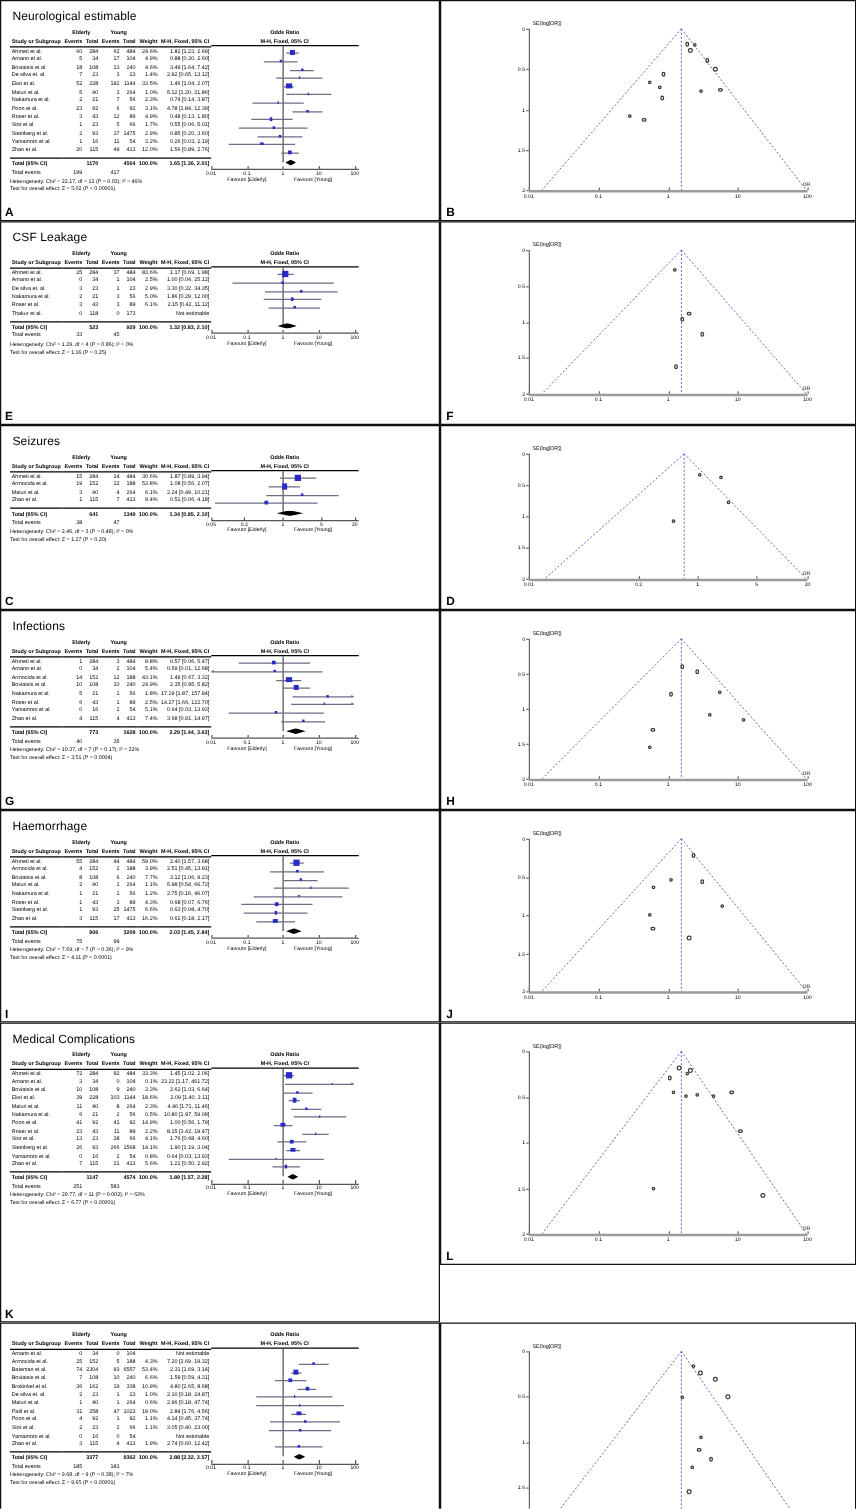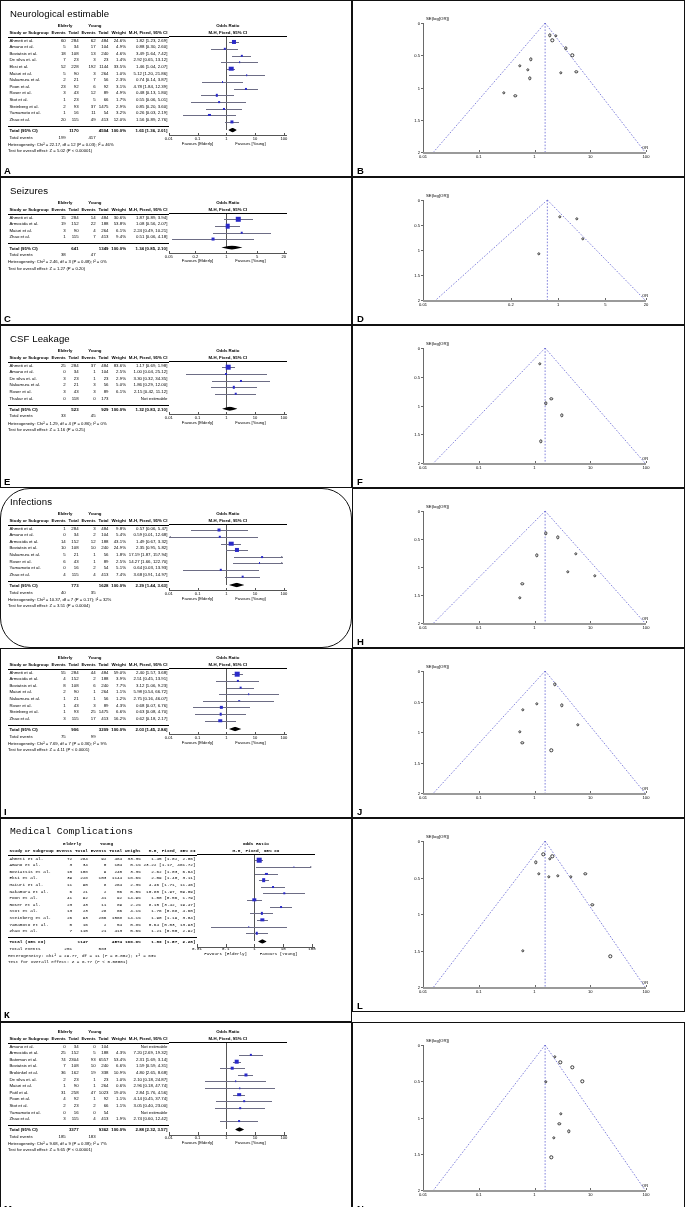--- a/index.html
+++ b/index.html
@@ -344,182 +344,20 @@
           <div class="fn-dot" style="left: 208.1px; top: 71.665px;"></div>
           <div class="fn-dot" style="left: 223.211px; top: 71.02px;"></div>
           <div class="fn-dot" style="left: 176.695px; top: 77.47px;"></div>
           <div class="fn-dot" style="left: 150.679px; top: 91.66px;"></div>
           <div class="fn-dot" style="left: 162.167px; top: 94.885px;"></div>
         </div>
         <div class="panel-letter right-l">B</div>
       </div>
     </div>
     <div class="row">
-      <div class="cell left" style="height: 148px;">
-        <div class="fp">
-          <div class="fp-title">Seizures</div>
-          <div class="fp-body">
-            <div class="tcol">
-              <table class="tbl">
-                <tbody>
-                  <tr class="grprow">
-                    <td></td>
-                    <td class="grp" colspan="2">Elderly</td>
-                    <td class="grp" colspan="2">Young</td>
-                    <td></td>
-                    <td></td>
-                  </tr>
-                  <tr class="hdr">
-                    <td class="study">Study or Subgroup</td>
-                    <td class="num">Events</td>
-                    <td class="num">Total</td>
-                    <td class="num">Events</td>
-                    <td class="num">Total</td>
-                    <td class="num">Weight</td>
-                    <td class="ci">M-H, Fixed, 95% CI</td>
-                  </tr>
-                  <tr class="datarow">
-                    <td class="study">Ahmeti et al.</td>
-                    <td class="num">15</td>
-                    <td class="num">284</td>
-                    <td class="num">14</td>
-                    <td class="num">484</td>
-                    <td class="num">30.6%</td>
-                    <td class="ci">1.87 [0.89, 3.94]</td>
-                  </tr>
-                  <tr class="datarow">
-                    <td class="study">Armocida et al.</td>
-                    <td class="num">19</td>
-                    <td class="num">152</td>
-                    <td class="num">22</td>
-                    <td class="num">188</td>
-                    <td class="num">53.8%</td>
-                    <td class="ci">1.08 [0.56, 2.07]</td>
-                  </tr>
-                  <tr class="datarow">
-                    <td class="study">Maiuri et al.</td>
-                    <td class="num">3</td>
-                    <td class="num">90</td>
-                    <td class="num">4</td>
-                    <td class="num">264</td>
-                    <td class="num">6.1%</td>
-                    <td class="ci">2.24 [0.49, 10.21]</td>
-                  </tr>
-                  <tr class="datarow">
-                    <td class="study">Zhao et al.</td>
-                    <td class="num">1</td>
-                    <td class="num">115</td>
-                    <td class="num">7</td>
-                    <td class="num">413</td>
-                    <td class="num">9.4%</td>
-                    <td class="ci">0.51 [0.06, 4.18]</td>
-                  </tr>
-                  <tr class="spacer">
-                    <td colspan="7"></td>
-                  </tr>
-                  <tr class="totrow">
-                    <td class="study">Total (95% CI)</td>
-                    <td class="num"></td>
-                    <td class="num">641</td>
-                    <td class="num"></td>
-                    <td class="num">1349</td>
-                    <td class="num">100.0%</td>
-                    <td class="ci">1.34 [0.85, 2.10]</td>
-                  </tr>
-                  <tr class="evrow">
-                    <td class="study">Total events</td>
-                    <td class="num">38</td>
-                    <td class="num"></td>
-                    <td class="num">47</td>
-                    <td class="num"></td>
-                    <td class="num"></td>
-                    <td class="ci"></td>
-                  </tr>
-                </tbody>
-              </table>
-              <div class="stats">
-                <div>Heterogeneity: Chi² = 2.46, df = 3 (P = 0.48); I² = 0%</div>
-                <div>Test for overall effect: Z = 1.27 (P = 0.20)</div>
-              </div>
-            </div>
-            <div class="plotcol" style="width: 115px; flex: 0 0 115px;">
-              <div class="plot-head">
-                <div>Odds Ratio</div>
-                <div>M-H, Fixed, 95% CI</div>
-              </div>
-              <div class="plot-area" style="height: 41.08px; position: relative;">
-                <div class="vline" style="left: 57.5px; top: 0px; height: 33.08px;"></div>
-                <div class="ciline" style="left: 55.2633px; width: 28.5552px; top: 4.91px;"></div>
-                <div class="marker" style="width: 4.42967px; height: 4.42967px; left: 69.5142px; top: 4.91px; background: rgb(42, 42, 200);"></div>
-                <div class="ciline" style="left: 46.371px; width: 25.0936px; top: 11.53px;"></div>
-                <div class="marker" style="width: 4.6px; height: 4.6px; left: 58.9772px; top: 11.53px; background: rgb(42, 42, 200);"></div>
-                <div class="ciline" style="left: 43.808px; width: 58.2867px; top: 18.15px;"></div>
-                <div class="marker" style="width: 2.53129px; height: 2.53129px; left: 72.9795px; top: 18.15px; background: rgb(42, 42, 200);"></div>
-                <div class="ciline" style="left: 3.49947px; width: 81.4539px; top: 24.77px;"></div>
-                <div class="marker" style="width: 2.90088px; height: 2.90088px; left: 44.5758px; top: 24.77px; background: rgb(42, 42, 200);"></div>
-                <div class="diamond" style="width: 21.3601px; height: 4.6px; left: 63.1175px; top: 33.08px;"></div>
-                <div class="axis" style="top: 38.48px;"></div>
-                <div class="tick" style="left: 0px; top: 36.08px;"></div>
-                <div class="ticklab" style="left: 0px; top: 39.08px;">0.05</div>
-                <div class="tick" style="left: 26.6085px; top: 36.08px;"></div>
-                <div class="ticklab" style="left: 26.6085px; top: 39.08px;">0.2</div>
-                <div class="tick" style="left: 57.5px; top: 36.08px;"></div>
-                <div class="ticklab" style="left: 57.5px; top: 39.08px;">1</div>
-                <div class="tick" style="left: 88.3915px; top: 36.08px;"></div>
-                <div class="ticklab" style="left: 88.3915px; top: 39.08px;">5</div>
-                <div class="tick" style="left: 115px; top: 36.08px;"></div>
-                <div class="ticklab" style="left: 115px; top: 39.08px;">20</div>
-                <div class="axlab" style="left: 28.75px; top: 43.88px;">Favours [Elderly]</div>
-                <div class="axlab" style="left: 81.65px; top: 43.88px;">Favours [Young]</div>
-              </div>
-            </div>
-          </div>
-        </div>
-        <div class="panel-letter">C</div>
-      </div>
-      <div class="cell right" style="height: 148px;">
-        <div class="funnel">
-          <div class="fn-ylab" style="left: 73px; top: 15px;">SE(log[OR])</div>
-          <div class="fn-axis" style="left: 70px; top: 22px; width: 0.7px; height: 100px; background: rgb(106, 106, 106);"></div>
-          <div class="fn-tick" style="left: 67.6px; top: 22px; width: 2.6px; height: 0.7px;"></div>
-          <div class="fn-ytlab" style="left: 57px; top: 22px; width: 10px;">0</div>
-          <div class="fn-tick" style="left: 67.6px; top: 47px; width: 2.6px; height: 0.7px;"></div>
-          <div class="fn-ytlab" style="left: 57px; top: 47px; width: 10px;">0.5</div>
-          <div class="fn-tick" style="left: 67.6px; top: 72px; width: 2.6px; height: 0.7px;"></div>
-          <div class="fn-ytlab" style="left: 57px; top: 72px; width: 10px;">1</div>
-          <div class="fn-tick" style="left: 67.6px; top: 97px; width: 2.6px; height: 0.7px;"></div>
-          <div class="fn-ytlab" style="left: 57px; top: 97px; width: 10px;">1.5</div>
-          <div class="fn-tick" style="left: 67.6px; top: 122px; width: 2.6px; height: 0.7px;"></div>
-          <div class="fn-ytlab" style="left: 57px; top: 122px; width: 10px;">2</div>
-          <div class="fn-axis" style="left: 70px; top: 122px; width: 223px; height: 1.6px; background: rgb(154, 154, 154);"></div>
-          <div class="fn-tick" style="left: 70px; top: 119.8px; width: 0.7px; height: 2.4px;"></div>
-          <div class="fn-tlab" style="left: 70px; top: 124.4px;">0.01</div>
-          <div class="fn-tick" style="left: 157.891px; top: 119.8px; width: 0.7px; height: 2.4px;"></div>
-          <div class="fn-tlab" style="left: 157.891px; top: 124.4px;">0.2</div>
-          <div class="fn-tick" style="left: 205.109px; top: 119.8px; width: 0.7px; height: 2.4px;"></div>
-          <div class="fn-tlab" style="left: 205.109px; top: 124.4px;">1</div>
-          <div class="fn-tick" style="left: 252.328px; top: 119.8px; width: 0.7px; height: 2.4px;"></div>
-          <div class="fn-tlab" style="left: 252.328px; top: 124.4px;">5</div>
-          <div class="fn-tick" style="left: 293px; top: 119.8px; width: 0.7px; height: 2.4px;"></div>
-          <div class="fn-tlab" style="left: 293px; top: 124.4px;">20</div>
-          <div class="fn-or" style="left: 289px; top: 115px;">OR</div>
-          <svg class="fn-svg" width="333" height="148">
-            <line x1="194.3577955207092" y1="22" x2="82.8577955207092" y2="122" stroke="#5a5ad0" stroke-width="0.75" stroke-dasharray="1.6 1.6"></line>
-            <line x1="194.3577955207092" y1="22" x2="292" y2="122" stroke="#5a5ad0" stroke-width="0.75" stroke-dasharray="1.6 1.6"></line>
-            <line x1="194.3577955207092" y1="22" x2="194.3577955207092" y2="122" stroke="#5a5ad0" stroke-width="0.75" stroke-dasharray="1.6 1.6"></line>
-          </svg>
-          <div class="fn-dot" style="left: 206.541px; top: 38.5px;"></div>
-          <div class="fn-dot" style="left: 223.94px; top: 41px;"></div>
-          <div class="fn-dot" style="left: 229.546px; top: 61px;"></div>
-          <div class="fn-dot" style="left: 185.924px; top: 75.5px;"></div>
-        </div>
-        <div class="panel-letter right-l">D</div>
-      </div>
-    </div>
-    <div class="row">
       <div class="cell left" style="height: 163px;">
         <div class="fp">
           <div class="fp-title">CSF Leakage</div>
           <div class="fp-body">
             <div class="tcol">
               <table class="tbl">
                 <tbody>
                   <tr class="grprow">
                     <td></td>
                     <td class="grp" colspan="2">Elderly</td>
@@ -689,21 +527,183 @@
           <div class="fn-dot" style="left: 186.903px; top: 37.525px;"></div>
           <div class="fn-dot" style="left: 198.282px; top: 72.6px;"></div>
           <div class="fn-dot" style="left: 192.88px; top: 77.2px;"></div>
           <div class="fn-dot" style="left: 208.893px; top: 89.275px;"></div>
           <div class="fn-dot" style="left: 187.852px; top: 115.15px;"></div>
         </div>
         <div class="panel-letter right-l">F</div>
       </div>
     </div>
     <div class="row">
-      <div class="cell left" style="height: 160px; border-radius: 30px;">
+      <div class="cell left" style="height: 148px;">
+        <div class="fp">
+          <div class="fp-title">Seizures</div>
+          <div class="fp-body">
+            <div class="tcol">
+              <table class="tbl">
+                <tbody>
+                  <tr class="grprow">
+                    <td></td>
+                    <td class="grp" colspan="2">Elderly</td>
+                    <td class="grp" colspan="2">Young</td>
+                    <td></td>
+                    <td></td>
+                  </tr>
+                  <tr class="hdr">
+                    <td class="study">Study or Subgroup</td>
+                    <td class="num">Events</td>
+                    <td class="num">Total</td>
+                    <td class="num">Events</td>
+                    <td class="num">Total</td>
+                    <td class="num">Weight</td>
+                    <td class="ci">M-H, Fixed, 95% CI</td>
+                  </tr>
+                  <tr class="datarow">
+                    <td class="study">Ahmeti et al.</td>
+                    <td class="num">15</td>
+                    <td class="num">284</td>
+                    <td class="num">14</td>
+                    <td class="num">484</td>
+                    <td class="num">30.6%</td>
+                    <td class="ci">1.87 [0.89, 3.94]</td>
+                  </tr>
+                  <tr class="datarow">
+                    <td class="study">Armocida et al.</td>
+                    <td class="num">19</td>
+                    <td class="num">152</td>
+                    <td class="num">22</td>
+                    <td class="num">188</td>
+                    <td class="num">53.8%</td>
+                    <td class="ci">1.08 [0.56, 2.07]</td>
+                  </tr>
+                  <tr class="datarow">
+                    <td class="study">Maiuri et al.</td>
+                    <td class="num">3</td>
+                    <td class="num">90</td>
+                    <td class="num">4</td>
+                    <td class="num">264</td>
+                    <td class="num">6.1%</td>
+                    <td class="ci">2.24 [0.49, 10.21]</td>
+                  </tr>
+                  <tr class="datarow">
+                    <td class="study">Zhao et al.</td>
+                    <td class="num">1</td>
+                    <td class="num">115</td>
+                    <td class="num">7</td>
+                    <td class="num">413</td>
+                    <td class="num">9.4%</td>
+                    <td class="ci">0.51 [0.06, 4.18]</td>
+                  </tr>
+                  <tr class="spacer">
+                    <td colspan="7"></td>
+                  </tr>
+                  <tr class="totrow">
+                    <td class="study">Total (95% CI)</td>
+                    <td class="num"></td>
+                    <td class="num">641</td>
+                    <td class="num"></td>
+                    <td class="num">1349</td>
+                    <td class="num">100.0%</td>
+                    <td class="ci">1.34 [0.85, 2.10]</td>
+                  </tr>
+                  <tr class="evrow">
+                    <td class="study">Total events</td>
+                    <td class="num">38</td>
+                    <td class="num"></td>
+                    <td class="num">47</td>
+                    <td class="num"></td>
+                    <td class="num"></td>
+                    <td class="ci"></td>
+                  </tr>
+                </tbody>
+              </table>
+              <div class="stats">
+                <div>Heterogeneity: Chi² = 2.46, df = 3 (P = 0.48); I² = 0%</div>
+                <div>Test for overall effect: Z = 1.27 (P = 0.20)</div>
+              </div>
+            </div>
+            <div class="plotcol" style="width: 115px; flex: 0 0 115px;">
+              <div class="plot-head">
+                <div>Odds Ratio</div>
+                <div>M-H, Fixed, 95% CI</div>
+              </div>
+              <div class="plot-area" style="height: 41.08px; position: relative;">
+                <div class="vline" style="left: 57.5px; top: 0px; height: 33.08px;"></div>
+                <div class="ciline" style="left: 55.2633px; width: 28.5552px; top: 4.91px;"></div>
+                <div class="marker" style="width: 4.42967px; height: 4.42967px; left: 69.5142px; top: 4.91px; background: rgb(42, 42, 200);"></div>
+                <div class="ciline" style="left: 46.371px; width: 25.0936px; top: 11.53px;"></div>
+                <div class="marker" style="width: 4.6px; height: 4.6px; left: 58.9772px; top: 11.53px; background: rgb(42, 42, 200);"></div>
+                <div class="ciline" style="left: 43.808px; width: 58.2867px; top: 18.15px;"></div>
+                <div class="marker" style="width: 2.53129px; height: 2.53129px; left: 72.9795px; top: 18.15px; background: rgb(42, 42, 200);"></div>
+                <div class="ciline" style="left: 3.49947px; width: 81.4539px; top: 24.77px;"></div>
+                <div class="marker" style="width: 2.90088px; height: 2.90088px; left: 44.5758px; top: 24.77px; background: rgb(42, 42, 200);"></div>
+                <div class="diamond" style="width: 21.3601px; height: 4.6px; left: 63.1175px; top: 33.08px;"></div>
+                <div class="axis" style="top: 38.48px;"></div>
+                <div class="tick" style="left: 0px; top: 36.08px;"></div>
+                <div class="ticklab" style="left: 0px; top: 39.08px;">0.05</div>
+                <div class="tick" style="left: 26.6085px; top: 36.08px;"></div>
+                <div class="ticklab" style="left: 26.6085px; top: 39.08px;">0.2</div>
+                <div class="tick" style="left: 57.5px; top: 36.08px;"></div>
+                <div class="ticklab" style="left: 57.5px; top: 39.08px;">1</div>
+                <div class="tick" style="left: 88.3915px; top: 36.08px;"></div>
+                <div class="ticklab" style="left: 88.3915px; top: 39.08px;">5</div>
+                <div class="tick" style="left: 115px; top: 36.08px;"></div>
+                <div class="ticklab" style="left: 115px; top: 39.08px;">20</div>
+                <div class="axlab" style="left: 28.75px; top: 43.88px;">Favours [Elderly]</div>
+                <div class="axlab" style="left: 81.65px; top: 43.88px;">Favours [Young]</div>
+              </div>
+            </div>
+          </div>
+        </div>
+        <div class="panel-letter">C</div>
+      </div>
+      <div class="cell right" style="height: 148px;">
+        <div class="funnel">
+          <div class="fn-ylab" style="left: 73px; top: 15px;">SE(log[OR])</div>
+          <div class="fn-axis" style="left: 70px; top: 22px; width: 0.7px; height: 100px; background: rgb(106, 106, 106);"></div>
+          <div class="fn-tick" style="left: 67.6px; top: 22px; width: 2.6px; height: 0.7px;"></div>
+          <div class="fn-ytlab" style="left: 57px; top: 22px; width: 10px;">0</div>
+          <div class="fn-tick" style="left: 67.6px; top: 47px; width: 2.6px; height: 0.7px;"></div>
+          <div class="fn-ytlab" style="left: 57px; top: 47px; width: 10px;">0.5</div>
+          <div class="fn-tick" style="left: 67.6px; top: 72px; width: 2.6px; height: 0.7px;"></div>
+          <div class="fn-ytlab" style="left: 57px; top: 72px; width: 10px;">1</div>
+          <div class="fn-tick" style="left: 67.6px; top: 97px; width: 2.6px; height: 0.7px;"></div>
+          <div class="fn-ytlab" style="left: 57px; top: 97px; width: 10px;">1.5</div>
+          <div class="fn-tick" style="left: 67.6px; top: 122px; width: 2.6px; height: 0.7px;"></div>
+          <div class="fn-ytlab" style="left: 57px; top: 122px; width: 10px;">2</div>
+          <div class="fn-axis" style="left: 70px; top: 122px; width: 223px; height: 1.6px; background: rgb(154, 154, 154);"></div>
+          <div class="fn-tick" style="left: 70px; top: 119.8px; width: 0.7px; height: 2.4px;"></div>
+          <div class="fn-tlab" style="left: 70px; top: 124.4px;">0.01</div>
+          <div class="fn-tick" style="left: 157.891px; top: 119.8px; width: 0.7px; height: 2.4px;"></div>
+          <div class="fn-tlab" style="left: 157.891px; top: 124.4px;">0.2</div>
+          <div class="fn-tick" style="left: 205.109px; top: 119.8px; width: 0.7px; height: 2.4px;"></div>
+          <div class="fn-tlab" style="left: 205.109px; top: 124.4px;">1</div>
+          <div class="fn-tick" style="left: 252.328px; top: 119.8px; width: 0.7px; height: 2.4px;"></div>
+          <div class="fn-tlab" style="left: 252.328px; top: 124.4px;">5</div>
+          <div class="fn-tick" style="left: 293px; top: 119.8px; width: 0.7px; height: 2.4px;"></div>
+          <div class="fn-tlab" style="left: 293px; top: 124.4px;">20</div>
+          <div class="fn-or" style="left: 289px; top: 115px;">OR</div>
+          <svg class="fn-svg" width="333" height="148">
+            <line x1="194.3577955207092" y1="22" x2="82.8577955207092" y2="122" stroke="#5a5ad0" stroke-width="0.75" stroke-dasharray="1.6 1.6"></line>
+            <line x1="194.3577955207092" y1="22" x2="292" y2="122" stroke="#5a5ad0" stroke-width="0.75" stroke-dasharray="1.6 1.6"></line>
+            <line x1="194.3577955207092" y1="22" x2="194.3577955207092" y2="122" stroke="#5a5ad0" stroke-width="0.75" stroke-dasharray="1.6 1.6"></line>
+          </svg>
+          <div class="fn-dot" style="left: 206.541px; top: 38.5px;"></div>
+          <div class="fn-dot" style="left: 223.94px; top: 41px;"></div>
+          <div class="fn-dot" style="left: 229.546px; top: 61px;"></div>
+          <div class="fn-dot" style="left: 185.924px; top: 75.5px;"></div>
+        </div>
+        <div class="panel-letter right-l">D</div>
+      </div>
+    </div>
+    <div class="row">
+      <div class="cell left" style="height: 160px;">
         <div class="fp">
           <div class="fp-title">Infections</div>
           <div class="fp-body">
             <div class="tcol">
               <table class="tbl">
                 <tbody>
                   <tr class="grprow">
                     <td></td>
                     <td class="grp" colspan="2">Elderly</td>
                     <td class="grp" colspan="2">Young</td>
@@ -904,20 +904,21 @@
           <div class="fn-dot" style="left: 241.664px; top: 86.96px;"></div>
           <div class="fn-dot" style="left: 169.132px; top: 94.8px;"></div>
           <div class="fn-dot" style="left: 167.025px; top: 108.8px;"></div>
         </div>
         <div class="panel-letter right-l">H</div>
       </div>
     </div>
     <div class="row">
       <div class="cell left" style="height: 170px;">
         <div class="fp">
+          <div class="fp-title">Haemorrhage</div>
           <div class="fp-body">
             <div class="tcol">
               <table class="tbl">
                 <tbody>
                   <tr class="grprow">
                     <td></td>
                     <td class="grp" colspan="2">Elderly</td>
                     <td class="grp" colspan="2">Young</td>
                     <td></td>
                     <td></td>
@@ -1111,21 +1112,21 @@
           <div class="fn-dot" style="left: 169.926px; top: 61.04px;"></div>
           <div class="fn-dot" style="left: 224.882px; top: 75.68px;"></div>
           <div class="fn-dot" style="left: 167.025px; top: 83px;"></div>
           <div class="fn-dot" style="left: 169.132px; top: 93.98px;"></div>
           <div class="fn-dot" style="left: 198.282px; top: 101.3px;"></div>
         </div>
         <div class="panel-letter right-l">J</div>
       </div>
     </div>
     <div class="row">
-      <div class="cell left" style="height: 204px; font-family: Liberation Mono, monospace;">
+      <div class="cell left" style="height: 240px;">
         <div class="fp">
           <div class="fp-title">Medical Complications</div>
           <div class="fp-body">
             <div class="tcol">
               <table class="tbl">
                 <tbody>
                   <tr class="grprow">
                     <td></td>
                     <td class="grp" colspan="2">Elderly</td>
                     <td class="grp" colspan="2">Young</td>

